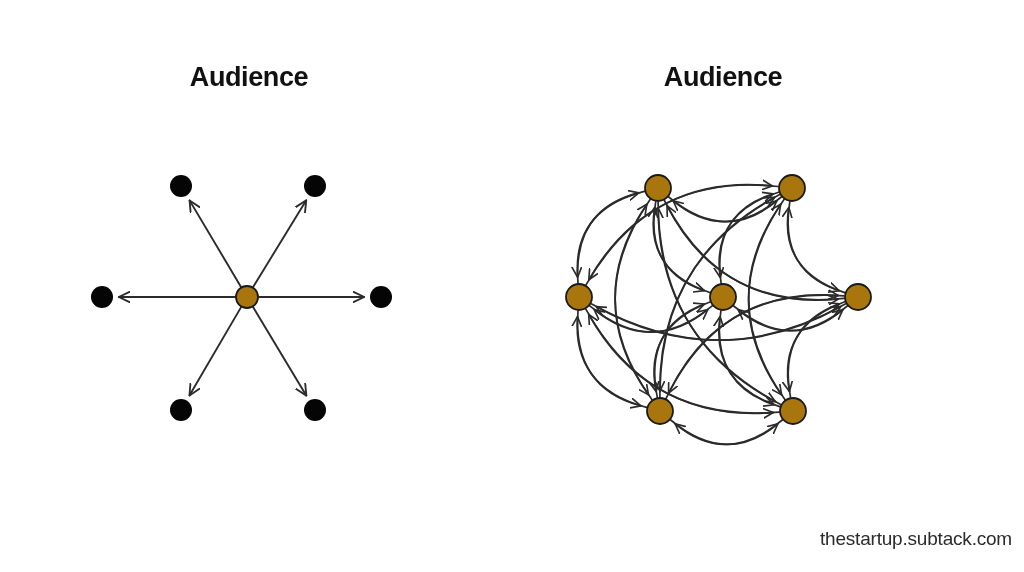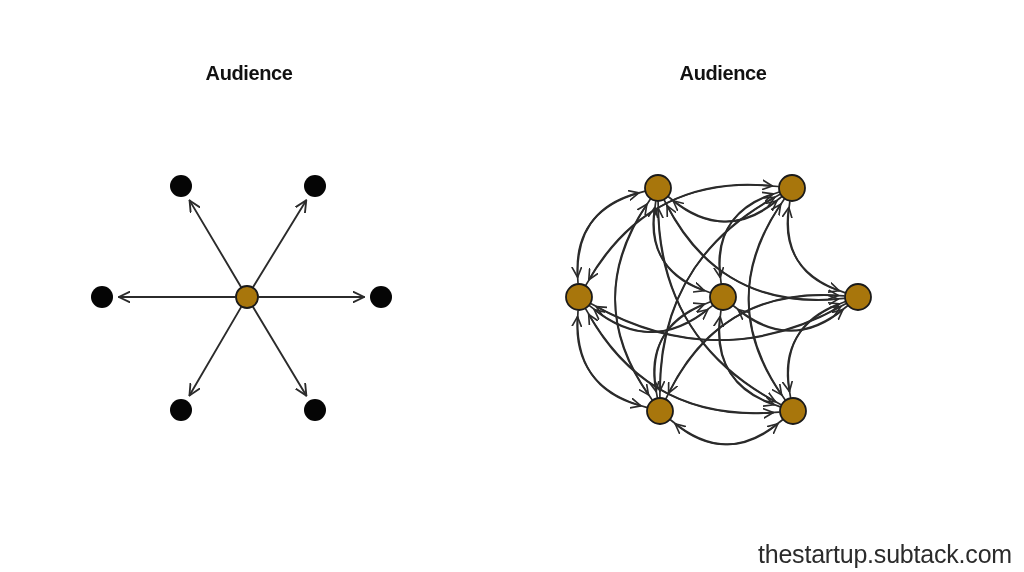--- a/index.html
+++ b/index.html
@@ -18,35 +18,35 @@
   #canvas {
     position: absolute;
     inset: 0;
     width: 1024px;
     height: 572px;
   }
   .panel-title {
     position: absolute;
     font-family: "Liberation Sans", sans-serif;
     font-weight: bold;
-    font-size: 20px;
+    font-size: 27px;
     letter-spacing: -0.4px;
     color: #111111;
     white-space: nowrap;
     transform: translateX(-50%);
     user-select: none;
   }
   #title-audience  { left: 249px; top: 62px; }
   #title-community { left: 723px; top: 62px; }
   .watermark {
     position: absolute;
     right: 12px;
-    top: 540px;
+    top: 528px;
     font-family: "Liberation Sans", sans-serif;
-    font-size: 25px;
+    font-size: 19px;
     color: #2b2b2b;
     letter-spacing: -0.2px;
     white-space: nowrap;
     user-select: none;
   }
 </style>
 </head>
 <body>
 
 <svg id="canvas" viewBox="0 0 1024 572" xmlns="http://www.w3.org/2000/svg">

